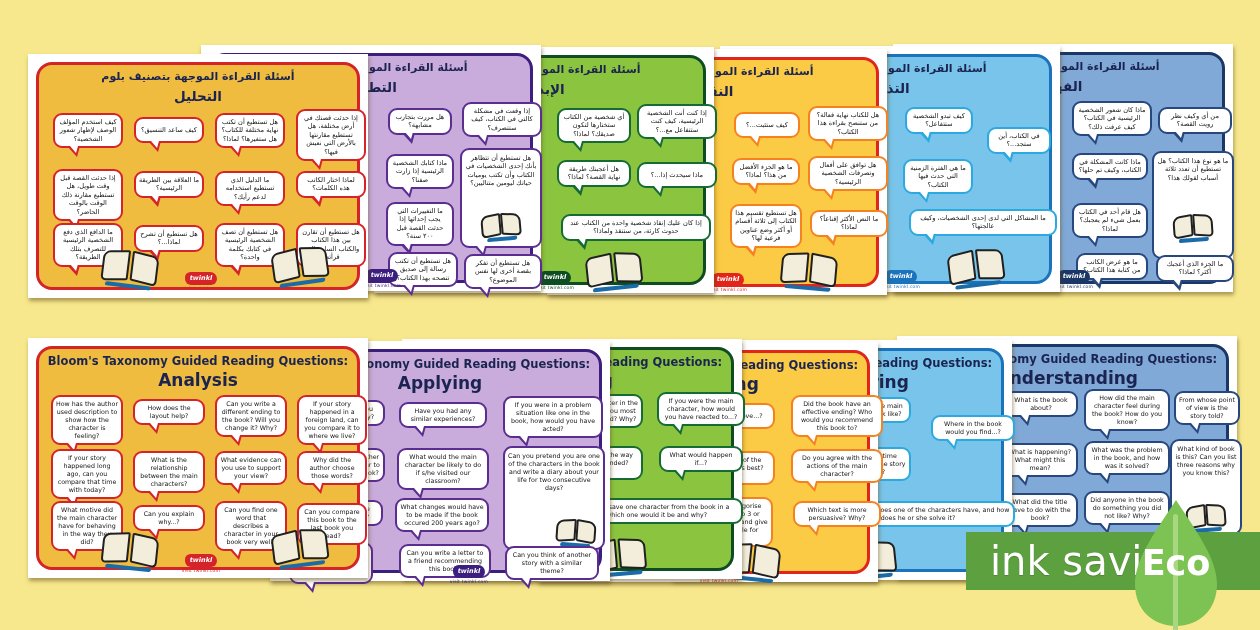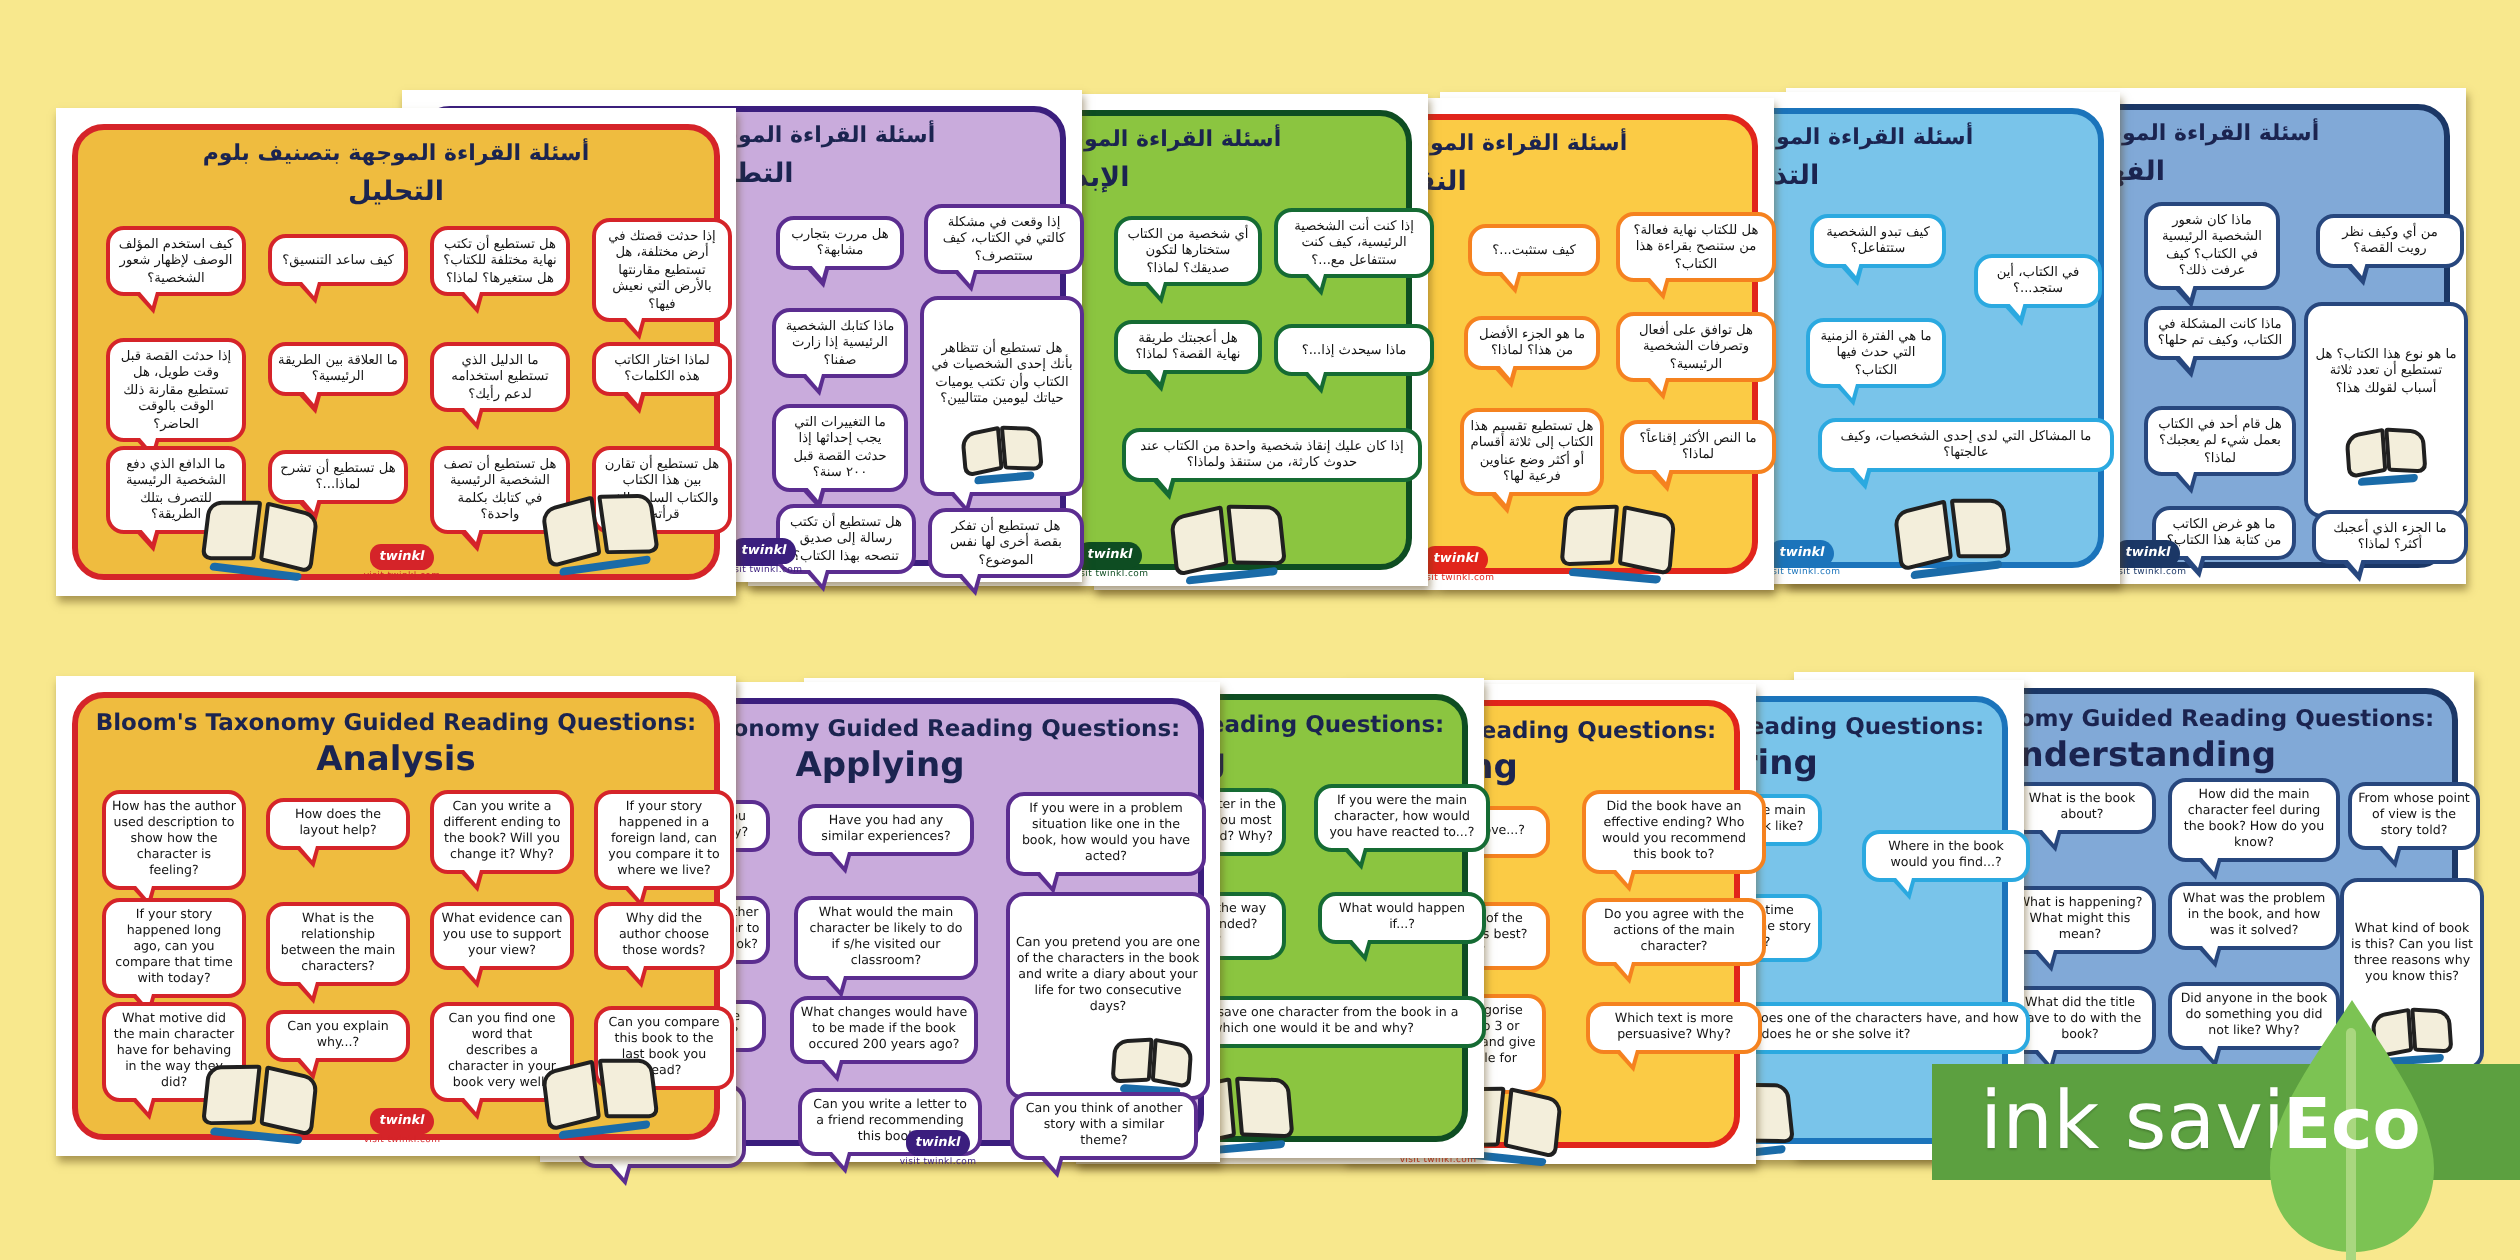--- a/index.html
+++ b/index.html
@@ -23,21 +23,21 @@
   .ar .t2{top:23px;font-size:13.5px;}
   .bub{position:absolute;background:#fff;border:2.5px solid var(--bb);border-radius:9px;
     padding:3px 3px;box-sizing:border-box;min-height:26px;display:flex;align-items:center;
     justify-content:center;text-align:center;color:#141414;font-size:6.4px;line-height:1.28;}
   .en .bub{font-size:6.3px;}
   .ar .bub{font-size:6.6px;}
   .bub::before{content:"";position:absolute;bottom:-11px;left:12px;width:0;height:0;
     border-style:solid;border-width:11px 3px 0 10px;border-color:var(--bb) transparent transparent transparent;}
   .bub::after{content:"";position:absolute;bottom:-6.5px;left:15px;width:0;height:0;
     border-style:solid;border-width:7px 2px 0 6px;border-color:#fff transparent transparent transparent;}
-  .bub.tall{flex-direction:column;justify-content:flex-start;padding-top:20px;}
+  .bub.tall{flex-direction:column;justify-content:flex-start;padding-top:4px;}
   .book{position:absolute;width:58px;height:36px;}
   .book .pl,.book .pr{position:absolute;top:2px;width:27px;height:30px;background:#F3EEDB;
     border:2px solid #202020;box-sizing:border-box;}
   .book .pl{left:1px;border-radius:7px 2px 2px 5px;transform:skewY(-7deg);}
   .book .pr{right:1px;border-radius:2px 7px 5px 2px;transform:skewY(7deg);}
   .book::after{content:"";position:absolute;left:6px;right:6px;bottom:-2px;height:4px;
     background:#1A6BA8;border-radius:2px;transform:skewX(-12deg);}
   .book.sm{width:42px;height:27px;}
   .book.sm .pl,.book.sm .pr{width:20px;height:22px;}
   .logo{position:absolute;width:60px;text-align:center;}
@@ -153,21 +153,21 @@
           <span class="pr"></span>
         </span>
       <div class="logo" style="left:140px;top:206px"><span class="cloud">twinkl</span><span class="cap">visit twinkl.com</span></div>
     </div>
   </div>
 
   <div class="sheet ar theme-blue" style="left:893px;top:44px;width:340px;height:248px;z-index:21">
     <div class="board">
       <div class="t1">أسئلة القراءة الموجهة بتصنيف بلوم</div>
       <div class="t2">الفهم</div>
-      <div class="bub" style="left:168px;top:46px;width:68px">ماذا كان شعور الشخصية الرئيسية في الكتاب؟ كيف عرفت ذلك؟</div>
+      <div class="bub" style="left:168px;top:46px;width:80px">ماذا كان شعور الشخصية الرئيسية في الكتاب؟ كيف عرفت ذلك؟</div>
       <div class="bub" style="left:254px;top:52px;width:74px">من أي وكيف نظر رويت القصة؟</div>
       <div class="bub" style="left:168px;top:98px;width:76px">ماذا كانت المشكلة في الكتاب، وكيف تم حلها؟</div>
       <div class="bub tall" style="left:248px;top:96px;width:82px;height:108px">
         <span>ما هو نوع هذا الكتاب؟ هل تستطيع أن تعدد ثلاثة أسباب لقولك هذا؟</span>
         <span class="book sm" style="left:18px;top:60px;transform:rotate(-4deg)">
             <span class="pl"></span>
             <span class="pr"></span>
           </span>
       </div>
       <div class="bub" style="left:168px;top:148px;width:76px">هل قام أحد في الكتاب بعمل شيء لم يعجبك؟ لماذا؟</div>

